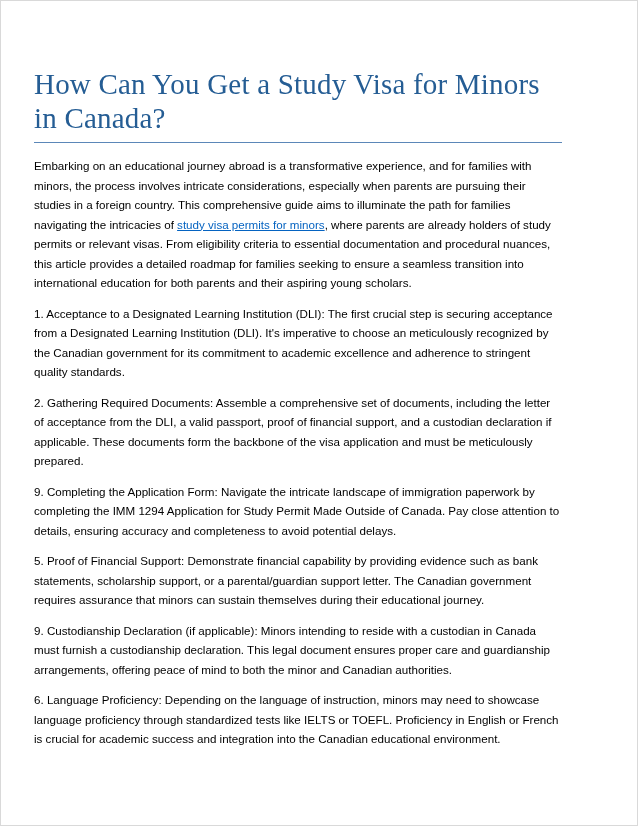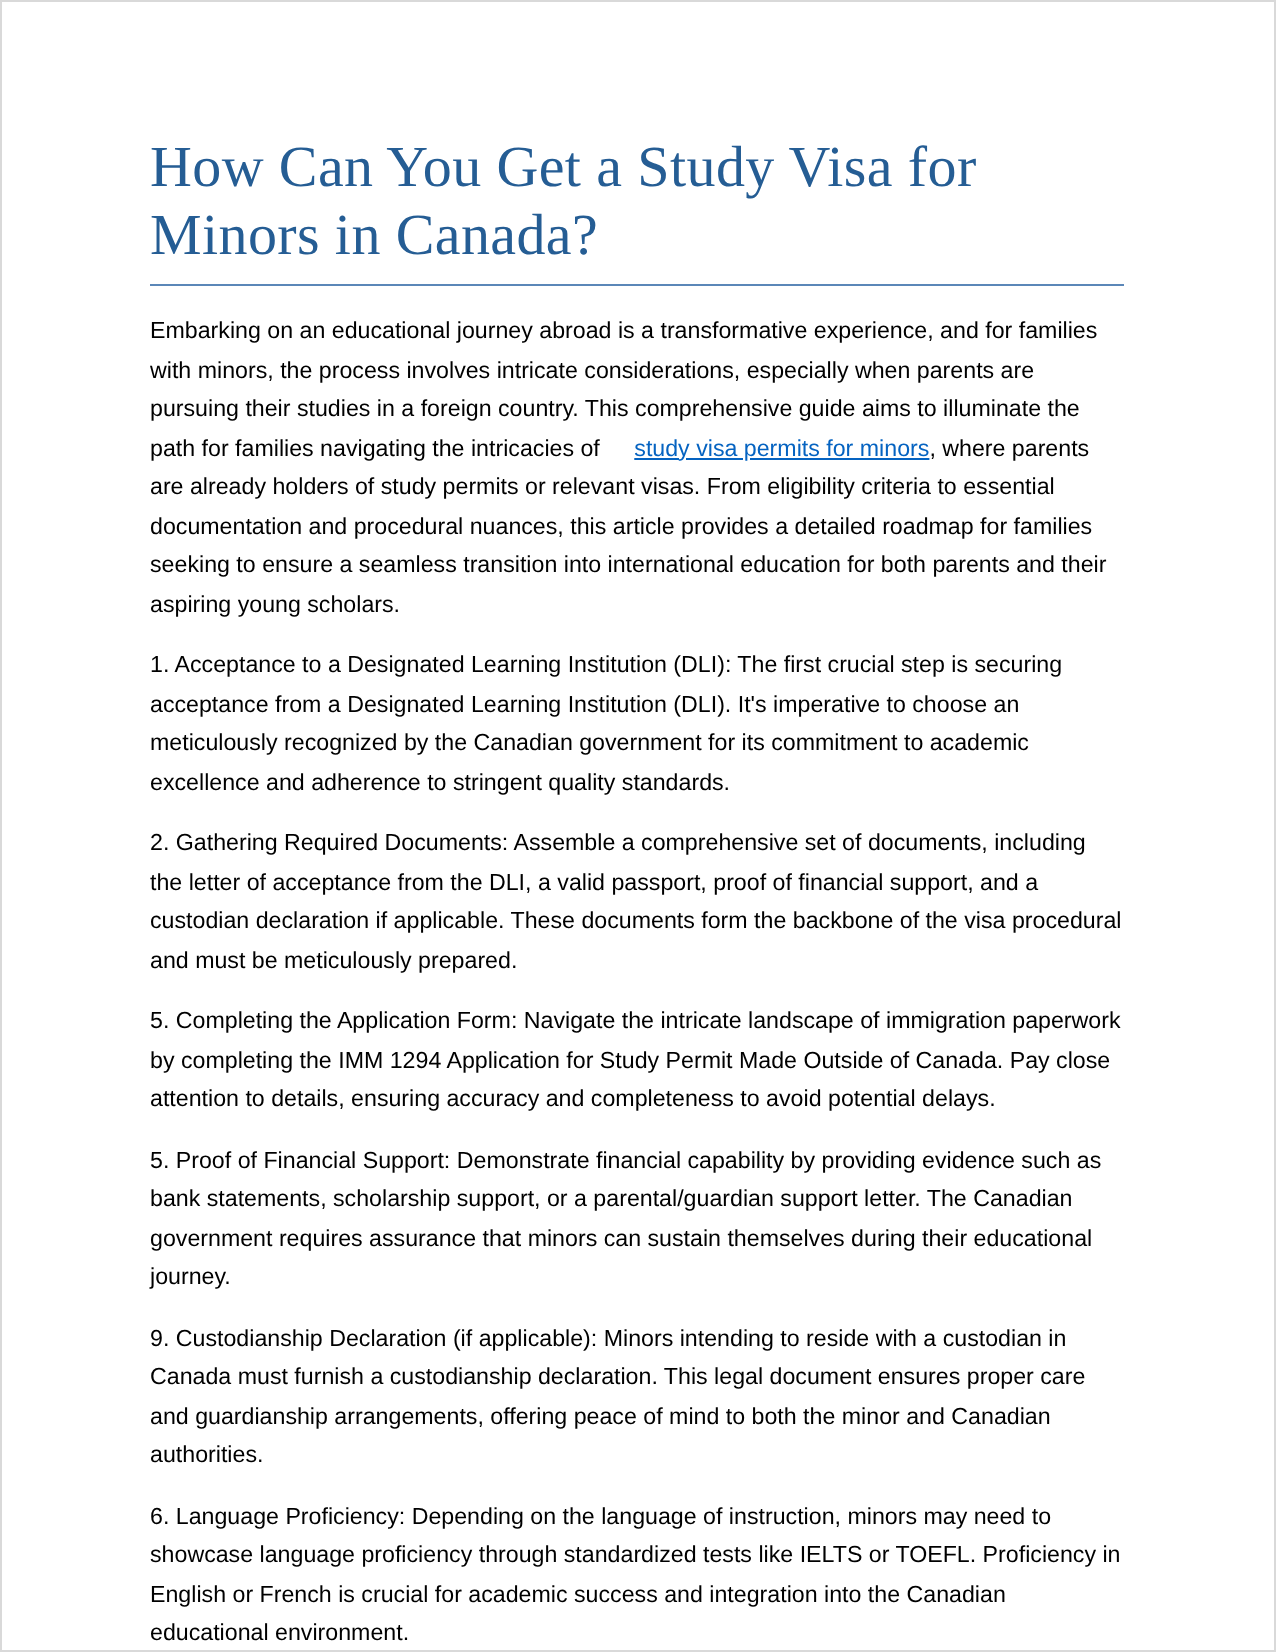--- a/index.html
+++ b/index.html
@@ -19,21 +19,21 @@
     height: 826px;
     overflow: hidden;
     font-family: "Liberation Sans", sans-serif;
     color: var(--body-text);
   }
   .sheet {
     width: 638px;
     height: 826px;
     background: #ffffff;
     border: 1px solid #d9d9d9;
-    padding: 66px 75px 40px 74px;
+    padding: 66px 75px 40px 33px;
   }
   .doc-title {
     font-family: "Liberation Serif", "DejaVu Serif", serif;
     font-weight: normal;
     font-size: 29px;
     line-height: 34px;
     color: var(--title-color);
     margin: 0 0 13px 0;
     padding-bottom: 7px;
     border-bottom: 1px solid var(--title-rule);
@@ -46,37 +46,36 @@
     text-align: left;
   }
   .body-p strong {
     font-weight: normal;
     color: var(--body-text);
   }
   a.doc-link {
     color: var(--link-color);
     text-decoration: underline;
     cursor: pointer;
-    margin-left: 14px;
   }
 </style>
 </head>
 <body>
 
 <div class="sheet">
 
   <h1 class="doc-title">How Can You Get a Study Visa for Minors in Canada?</h1>
 
   <p class="body-p"><span>Embarking on an educational journey abroad is a transformative experience, and for families with minors, the process involves intricate considerations, especially when parents are pursuing their studies in a foreign country. This comprehensive guide aims to illuminate the path for families navigating the intricacies of </span><a href="#" class="doc-link">study visa permits for minors</a><span>, where parents are already holders of study permits or relevant visas. From eligibility criteria to essential documentation and procedural nuances, this article provides a detailed roadmap for families seeking to ensure a seamless transition into international education for both parents and their aspiring young scholars.</span></p>
 
   <p class="body-p"><strong>1. Acceptance to a Designated Learning Institution (DLI):</strong><span> The first crucial step is securing acceptance from a Designated Learning Institution (DLI). It's imperative to choose an meticulously recognized by the Canadian government for its commitment to academic excellence and adherence to stringent quality standards.</span></p>
 
-  <p class="body-p"><strong>2. Gathering Required Documents:</strong><span> Assemble a comprehensive set of documents, including the letter of acceptance from the DLI, a valid passport, proof of financial support, and a custodian declaration if applicable. These documents form the backbone of the visa procedural and must be meticulously prepared.</span></p>
+  <p class="body-p"><strong>2. Gathering Required Documents:</strong><span> Assemble a comprehensive set of documents, including the letter of acceptance from the DLI, a valid passport, proof of financial support, and a custodian declaration if applicable. These documents form the backbone of the visa application and must be meticulously prepared.</span></p>
 
-  <p class="body-p"><strong>5. Completing the Application Form:</strong><span> Navigate the intricate landscape of immigration paperwork by completing the IMM 1294 Application for Study Permit Made Outside of Canada. Pay close attention to details, ensuring accuracy and completeness to avoid potential delays.</span></p>
+  <p class="body-p"><strong>9. Completing the Application Form:</strong><span> Navigate the intricate landscape of immigration paperwork by completing the IMM 1294 Application for Study Permit Made Outside of Canada. Pay close attention to details, ensuring accuracy and completeness to avoid potential delays.</span></p>
 
   <p class="body-p"><strong>5. Proof of Financial Support:</strong><span> Demonstrate financial capability by providing evidence such as bank statements, scholarship support, or a parental/guardian support letter. The Canadian government requires assurance that minors can sustain themselves during their educational journey.</span></p>
 
   <p class="body-p"><strong>9. Custodianship Declaration (if applicable):</strong><span> Minors intending to reside with a custodian in Canada must furnish a custodianship declaration. This legal document ensures proper care and guardianship arrangements, offering peace of mind to both the minor and Canadian authorities.</span></p>
 
   <p class="body-p"><strong>6. Language Proficiency:</strong><span> Depending on the language of instruction, minors may need to showcase language proficiency through standardized tests like IELTS or TOEFL. Proficiency in English or French is crucial for academic success and integration into the Canadian educational environment.</span></p>
 
 </div>
 
 </body></html>

